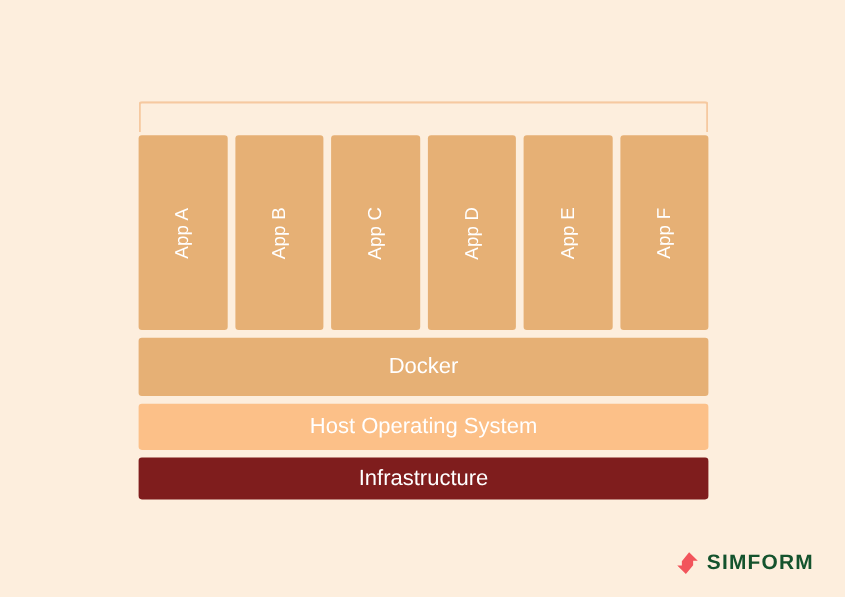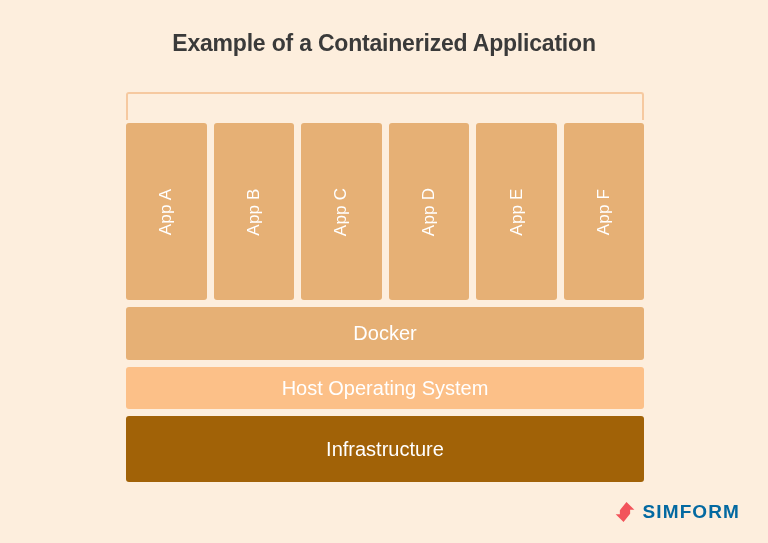--- a/index.html
+++ b/index.html
@@ -91,53 +91,52 @@
   }
 
   .layer-hostos {
     margin-top: 7px;
     height: 42px;
     background: #fcc088;
   }
 
   .layer-infrastructure {
     margin-top: 7px;
-    height: 66px;
-    background: #a16207;
+    height: 38px;
+    background: #7f1d1d;
   }
 
   
   .brand {
     position: absolute;
     right: 28px;
     bottom: 20px;
     display: flex;
     align-items: center;
     gap: 7px;
   }
 
   .brand-mark {
     width: 22px;
     height: 22px;
     display: block;
   }
 
   .brand-text {
-    color: #0369a1;
+    color: #14532d;
     font-size: 19px;
     font-weight: bold;
     letter-spacing: 1.1px;
   }
 </style>
 </head>
 <body>
 
 <div class="page">
 
-  <div class="title">Example of a Containerized Application</div>
 
   <div class="diagram">
 
     <div class="bracket"></div>
 
     <div class="apps-row">
       <div class="app-box">
         <span class="app-label">App A</span>
       </div>
       <div class="app-box">

